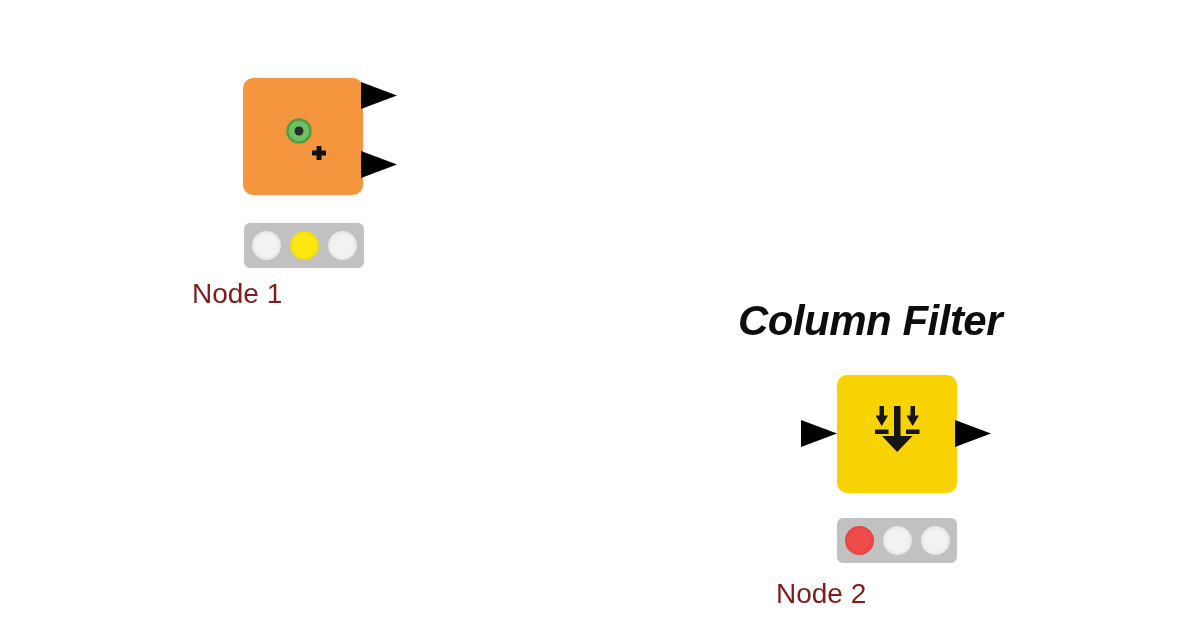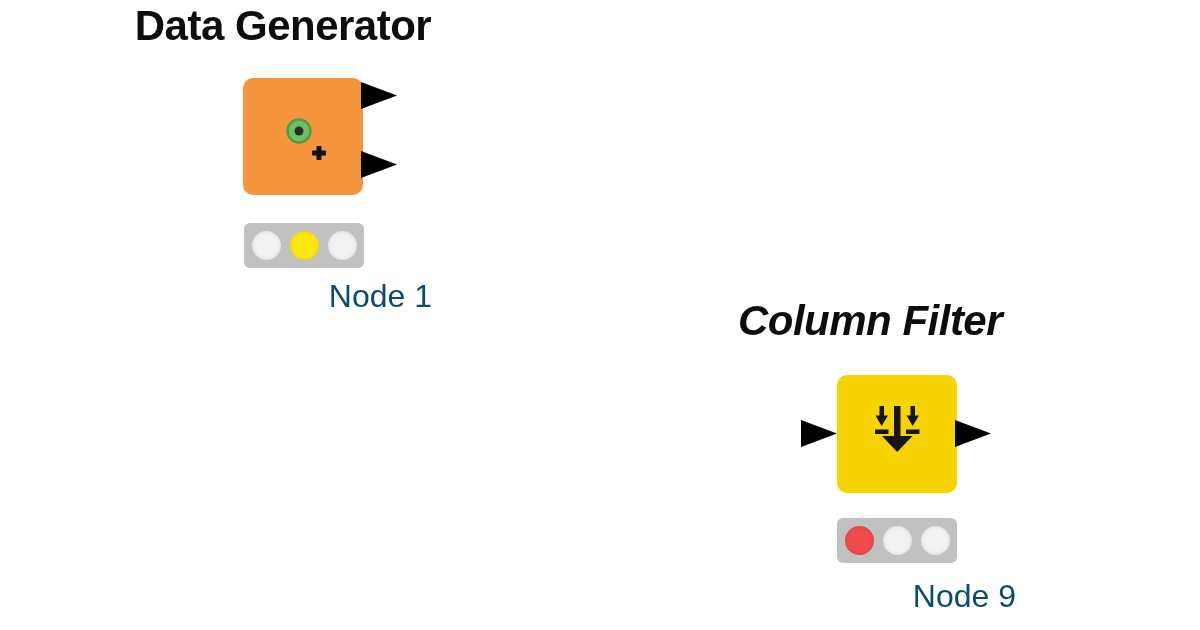--- a/index.html
+++ b/index.html
@@ -41,23 +41,23 @@
     justify-content: center;
     gap: 9px;
   }
   .lamp {
     width: 29px; height: 29px;
     border-radius: 50%;
     box-shadow: inset 0 0 4px rgba(0,0,0,0.12);
   }
   .node-label {
     position: absolute;
-    text-align: right;
-    font-size: 32px;
-    color: #0c4a6e;
+    text-align: left;
+    font-size: 28px;
+    color: #7f1d1d;
     white-space: nowrap;
   }
   
   .title-1  { left: 110px; top: 2px;   width: 346px; }
   .square-1 { left: 243px; top: 78px;  width: 120px; height: 117px; }
   .port-1a  { left: 361px; top: 82px;  }
   .port-1b  { left: 361px; top: 151px; }
   .light-1  { left: 244px; top: 223px; width: 120px; height: 45px; }
   .label-1  { left: 192px; top: 278px; width: 240px; }
   
@@ -66,21 +66,20 @@
   .port-2in { left: 801px; top: 420px; }
   .port-2out{ left: 955px; top: 420px; }
   .light-2  { left: 837px; top: 518px; width: 120px; height: 45px; }
   .label-2  { left: 776px; top: 578px; width: 240px; }
 </style>
 </head>
 <body>
 
 <div class="canvas" style="background-color: rgb(255, 255, 255);">
 
-  <div class="node-title title-1">Data Generator</div>
 
   <div class="node-square square-1" style="background-color: rgb(245, 149, 61);">
     <span>
       <svg width="64" height="64" viewBox="0 0 64 64">
         <circle cx="28" cy="28" r="11.5" stroke-width="2.5" fill="#6EC063" stroke="#519B49"></circle>
         <circle cx="28" cy="28" r="4.5" fill="#25302A"></circle>
         <g fill="#121212">
           <rect x="41" y="47.5" width="14" height="5" rx="0.5"></rect>
           <rect x="45.5" y="43" width="5" height="14" rx="0.5"></rect>
         </g>
@@ -132,15 +131,15 @@
   <svg class="port port-2out" width="36" height="27" viewBox="0 0 36 27">
     <polygon points="0,0 36,13.5 0,27" fill="#000000"></polygon>
   </svg>
 
   <div class="traffic-light light-2" style="background-color: rgb(193, 193, 193);">
     <div class="lamp" style="background-color: rgb(239, 75, 75);"></div>
     <div class="lamp" style="background-color: rgb(242, 242, 242);"></div>
     <div class="lamp" style="background-color: rgb(242, 242, 242);"></div>
   </div>
 
-  <div class="node-label label-2">Node 9</div>
+  <div class="node-label label-2">Node 2</div>
 
 </div>
 
 </body></html>

